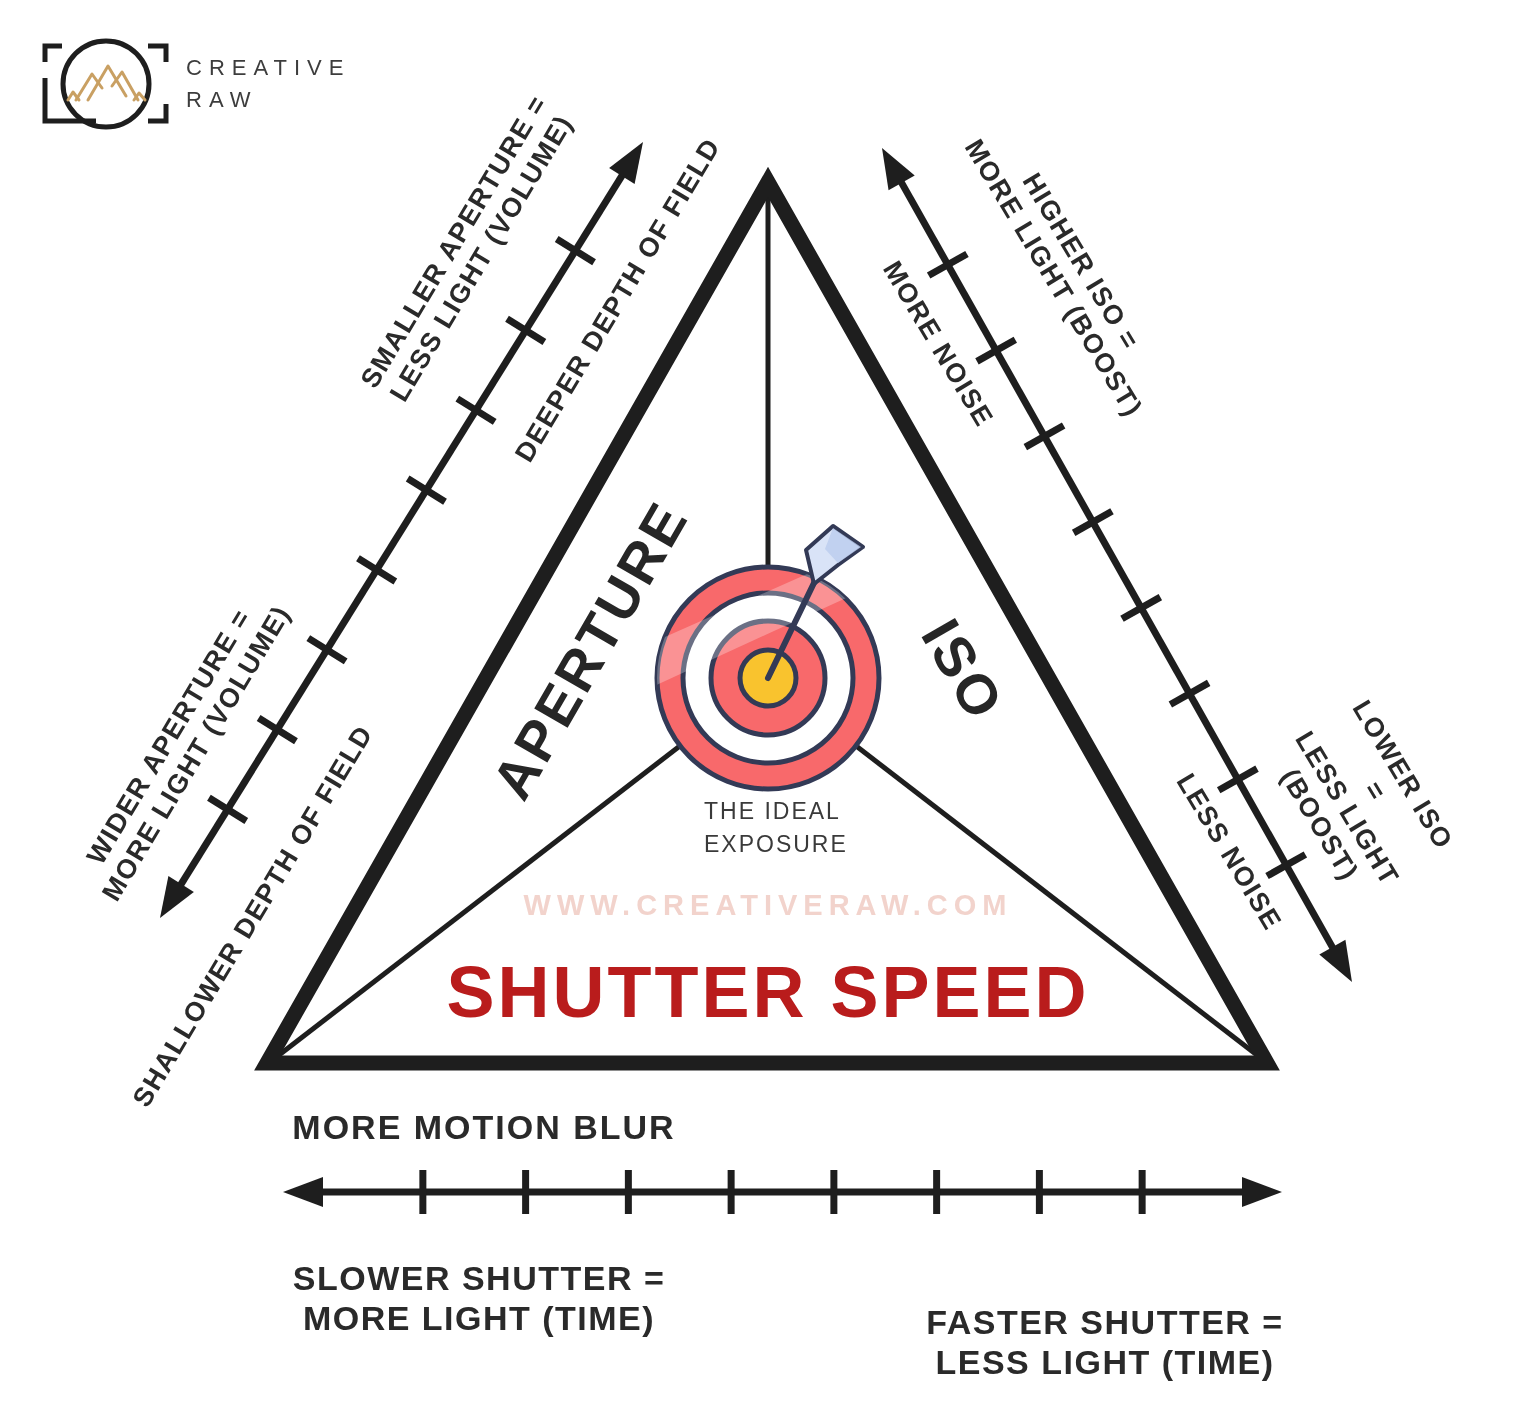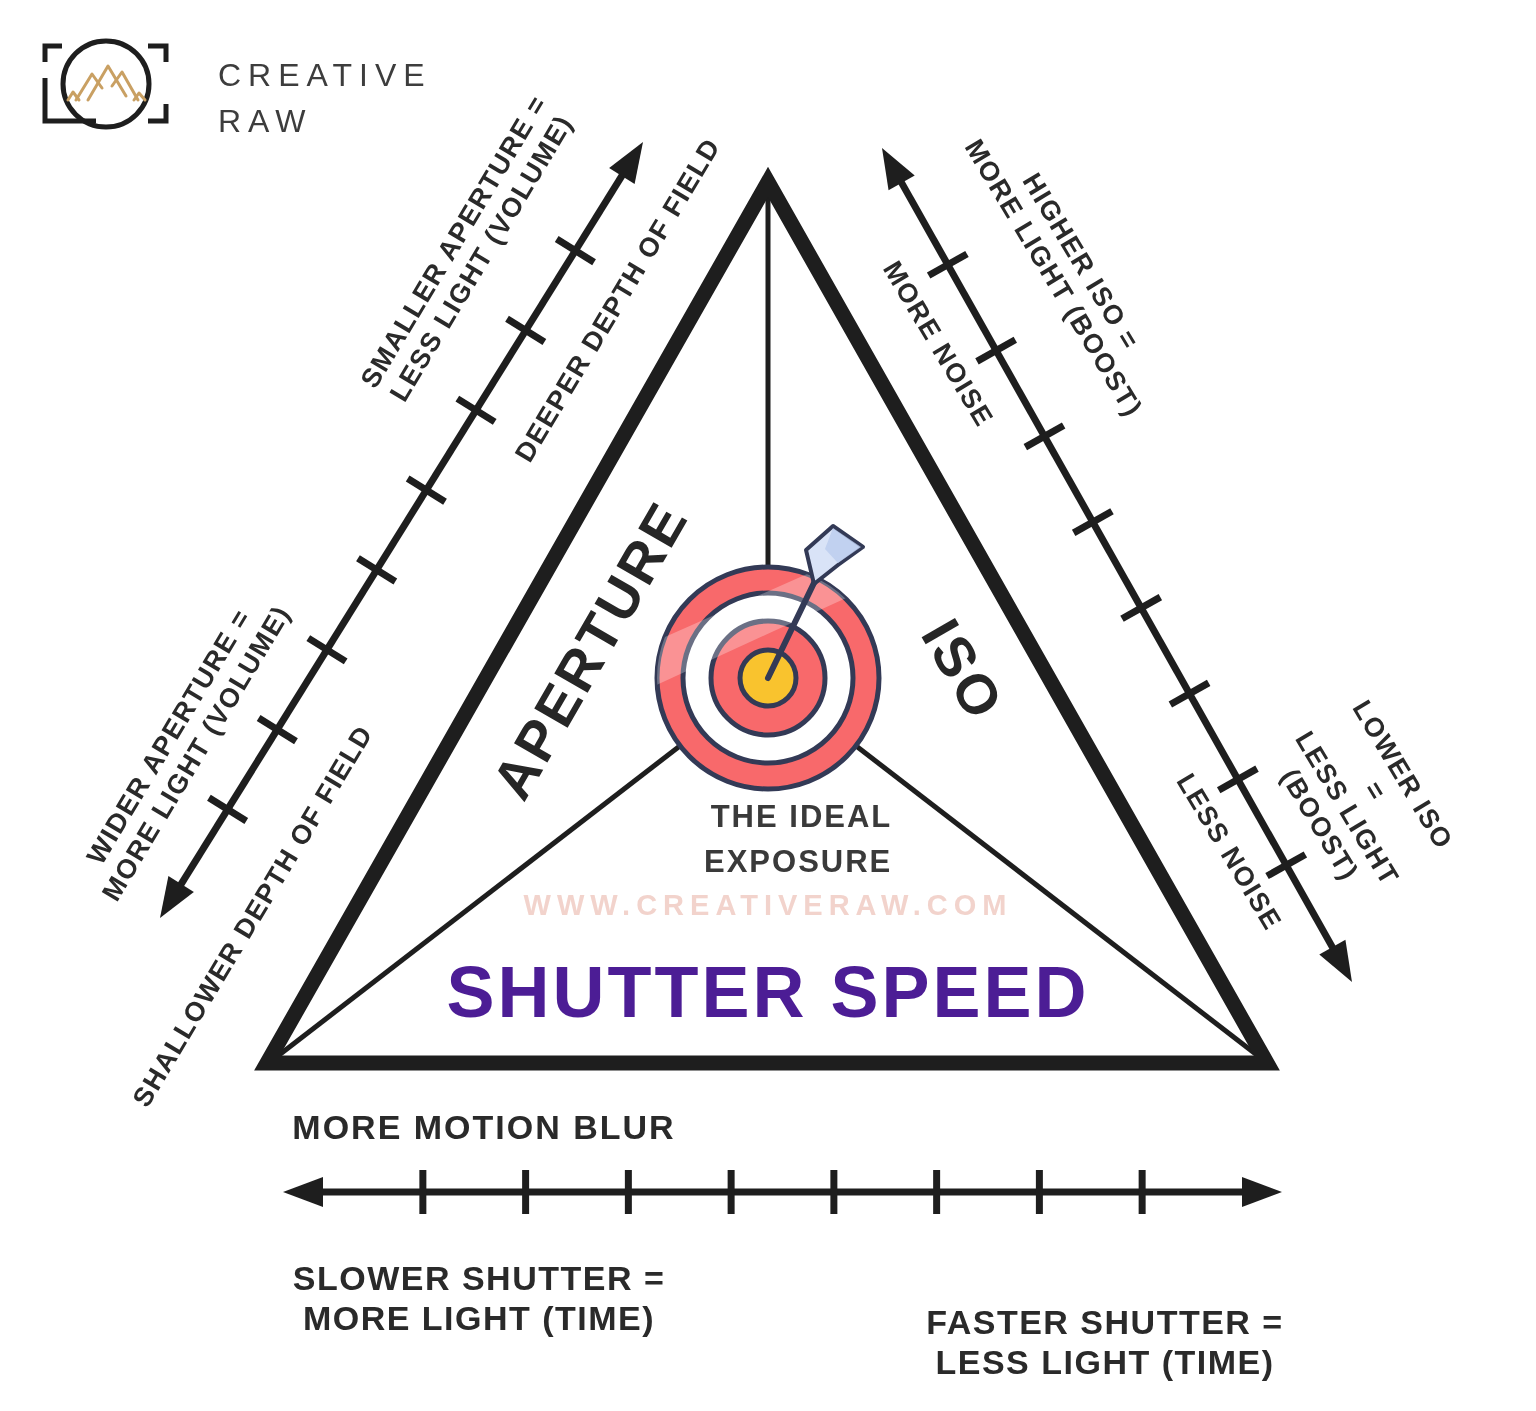--- a/index.html
+++ b/index.html
@@ -14,35 +14,35 @@
     position:absolute;z-index:3;font-weight:bold;color:var(--text);
     text-align:center;white-space:pre-line;line-height:1.2;letter-spacing:1.5px;
     font-size:27px;
   }
   .rotL{transform:translate(-50%,-50%) rotate(-59deg);}
   .rotR{transform:translate(-50%,-50%) rotate(59deg);}
   .flat{transform:translate(-50%,-50%);}
   .side-word{font-size:56px;letter-spacing:3px;color:#262626;}
   .rotLw{transform:translate(-50%,-50%) rotate(-60deg);}
   .rotRw{transform:translate(-50%,-50%) rotate(60deg);}
-  .shutter-word{font-size:72px;letter-spacing:3px;color:#4c1d95;}
+  .shutter-word{font-size:72px;letter-spacing:3px;color:#b91c1c;}
   .motion{font-size:34px;letter-spacing:2px;}
   .bottom2{font-size:34px;letter-spacing:1.5px;line-height:1.18;}
   .center-lbl{
-    position:absolute;z-index:3;font-weight:bold;color:#3a3a3a;
-    font-size:31px;letter-spacing:2px;line-height:1.45;white-space:pre-line;
-    text-align:right;
+    position:absolute;z-index:3;font-weight:normal;color:#3a3a3a;
+    font-size:23px;letter-spacing:2px;line-height:1.45;white-space:pre-line;
+    text-align:left;
   }
   #watermark{
     position:absolute;z-index:1;left:768px;top:905px;transform:translate(-50%,-50%);
     font-weight:bold;font-size:29px;letter-spacing:6px;color:var(--watermark-pink);
     white-space:nowrap;
   }
   #brand{position:absolute;z-index:3;left:186px;top:52px;color:#3d3d3d;}
-  #brand .bl{font-size:32px;letter-spacing:7px;font-weight:normal;line-height:1.45;margin-left:32px;}
+  #brand .bl{font-size:22px;letter-spacing:7px;font-weight:normal;line-height:1.45;}
 </style>
 </head>
 <body>
 
 <div id="stage">
 
   <div id="watermark">WWW.CREATIVERAW.COM</div>
 
   <svg id="diagram" width="1536" height="1411" viewBox="0 0 1536 1411">
 

